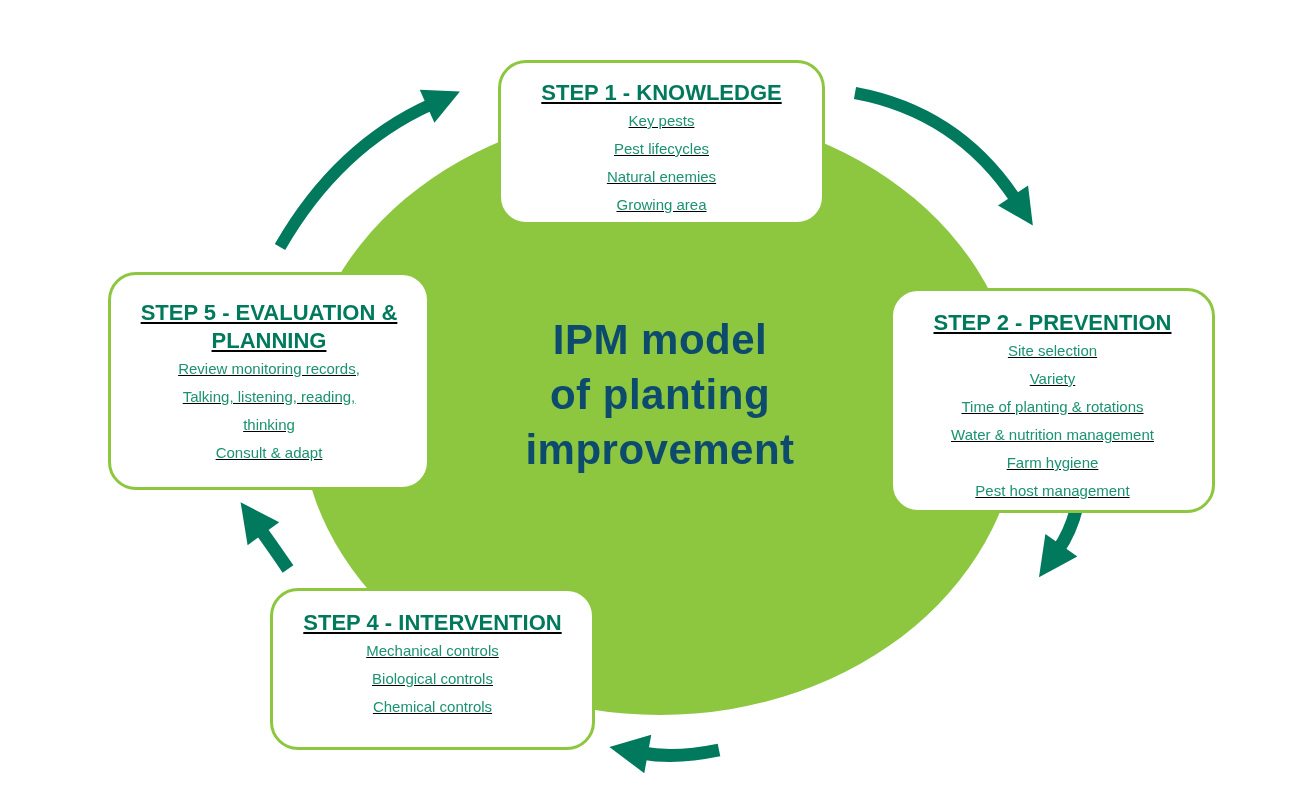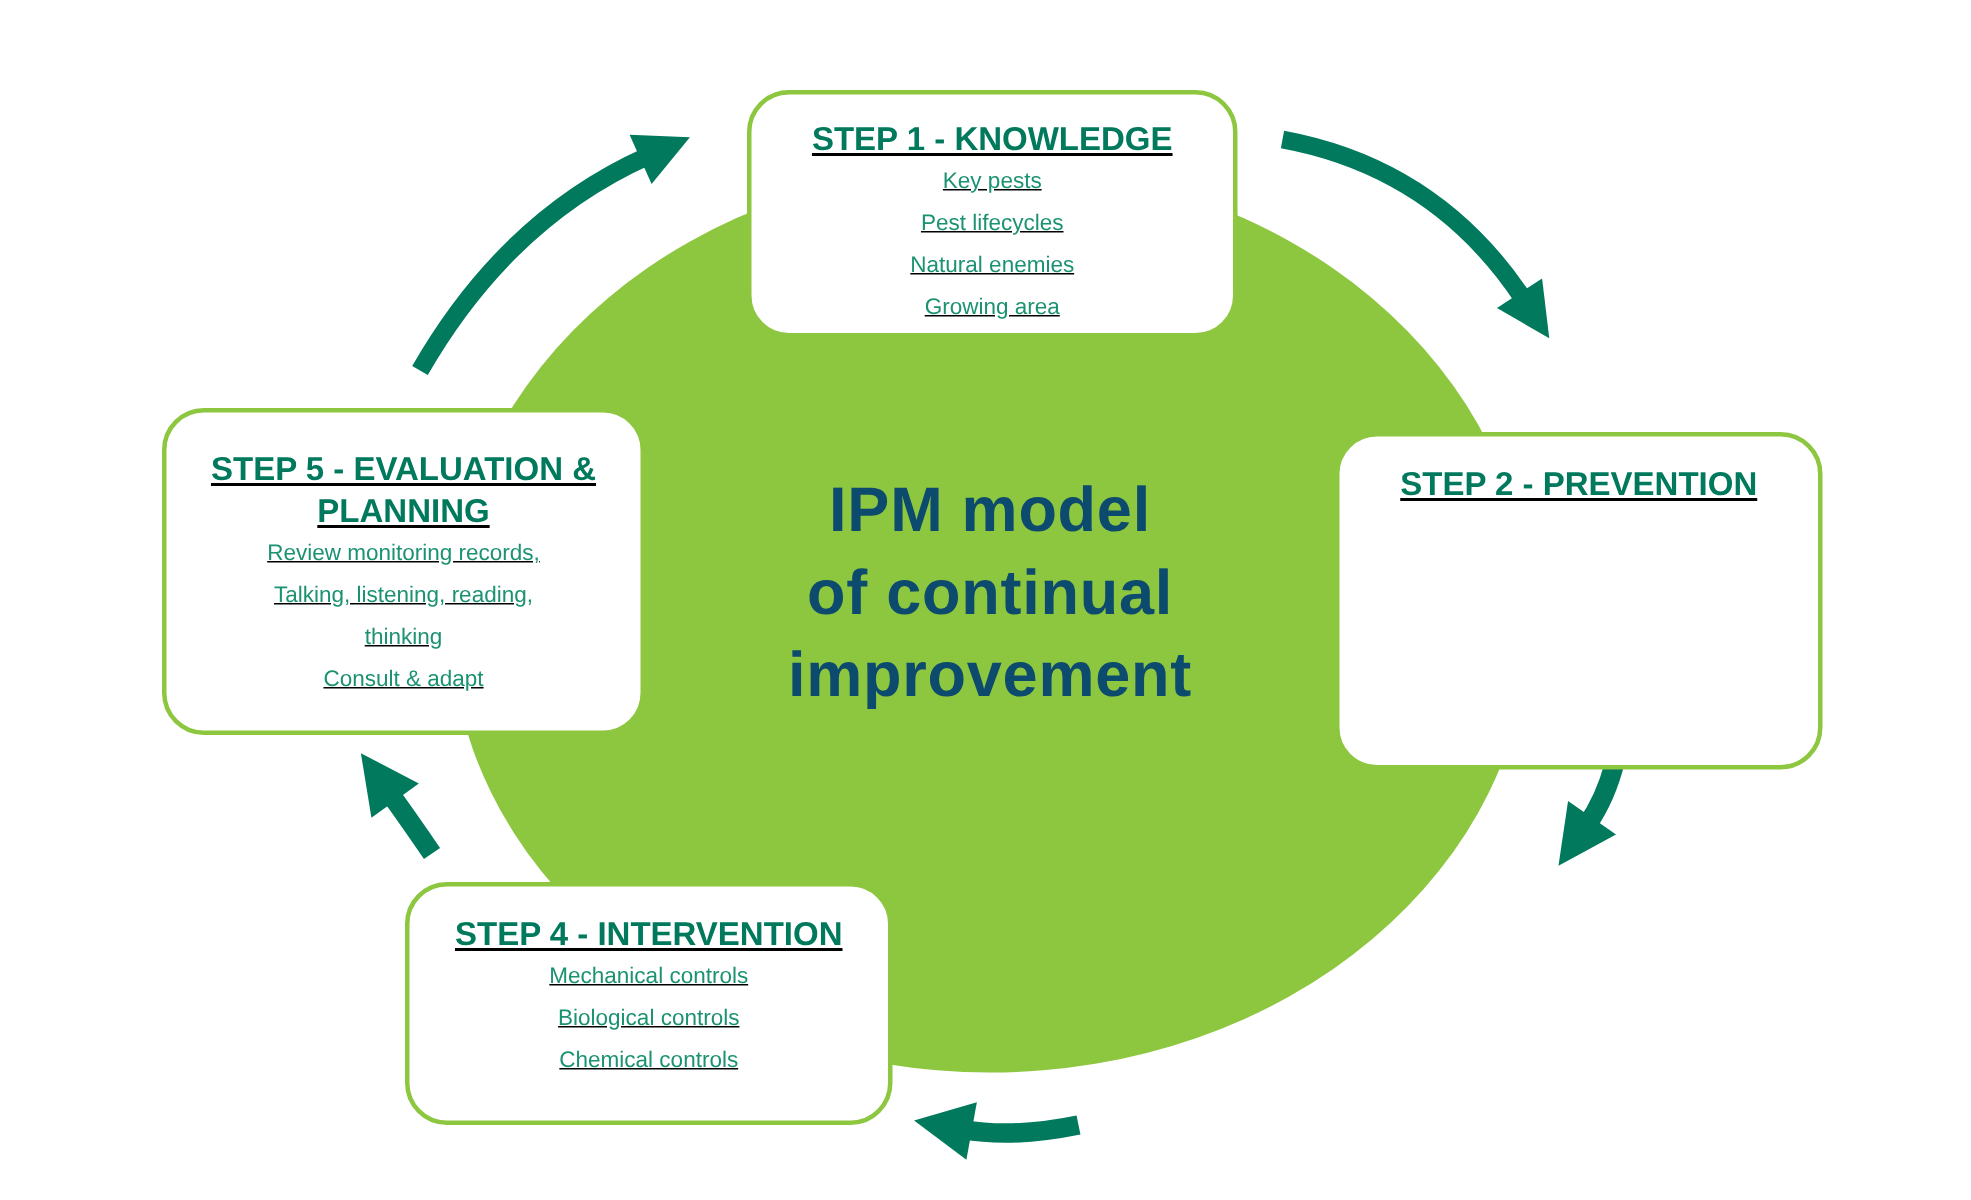--- a/index.html
+++ b/index.html
@@ -54,21 +54,21 @@
 </style>
 </head>
 <body>
 
 <div class="stage">
 
   <div class="cycle-circle"></div>
 
   <div class="center-title">
     <div>IPM model</div>
-    <div>of continual</div>
+    <div>of planting</div>
     <div>improvement</div>
   </div>
 
   <svg class="arrow-layer" width="1314" height="800" viewBox="0 0 1314 800" xmlns="http://www.w3.org/2000/svg">
     <defs>
       <marker id="ahead" viewBox="0 0 10 10" refX="1.5" refY="5" markerWidth="3.2" markerHeight="3.0" orient="auto" markerUnits="strokeWidth">
         <path class="arrow-head" d="M0,0 L10,5 L0,10 z"></path>
       </marker>
     </defs>
     <path class="arrow-path" d="M 280 247 Q 338 146 432 104" stroke-width="12" marker-end="url(#ahead)"></path>
@@ -83,20 +83,28 @@
     <div class="step-items">
         <div class="step-item">Key pests</div>
         <div class="step-item">Pest lifecycles</div>
         <div class="step-item">Natural enemies</div>
         <div class="step-item">Growing area</div>
       </div>
   </div>
 
   <div class="step-box box-step-2">
     <div class="step-title">STEP 2 - PREVENTION</div>
+    <div class="step-items">
+        <div class="step-item">Site selection</div>
+        <div class="step-item">Variety</div>
+        <div class="step-item">Time of planting &amp; rotations</div>
+        <div class="step-item">Water &amp; nutrition management</div>
+        <div class="step-item">Farm hygiene</div>
+        <div class="step-item">Pest host management</div>
+      </div>
   </div>
 
 
   <div class="step-box box-step-4">
     <div class="step-title">STEP 4 - INTERVENTION</div>
     <div class="step-items">
         <div class="step-item">Mechanical controls</div>
         <div class="step-item">Biological controls</div>
         <div class="step-item">Chemical controls</div>
       </div>

